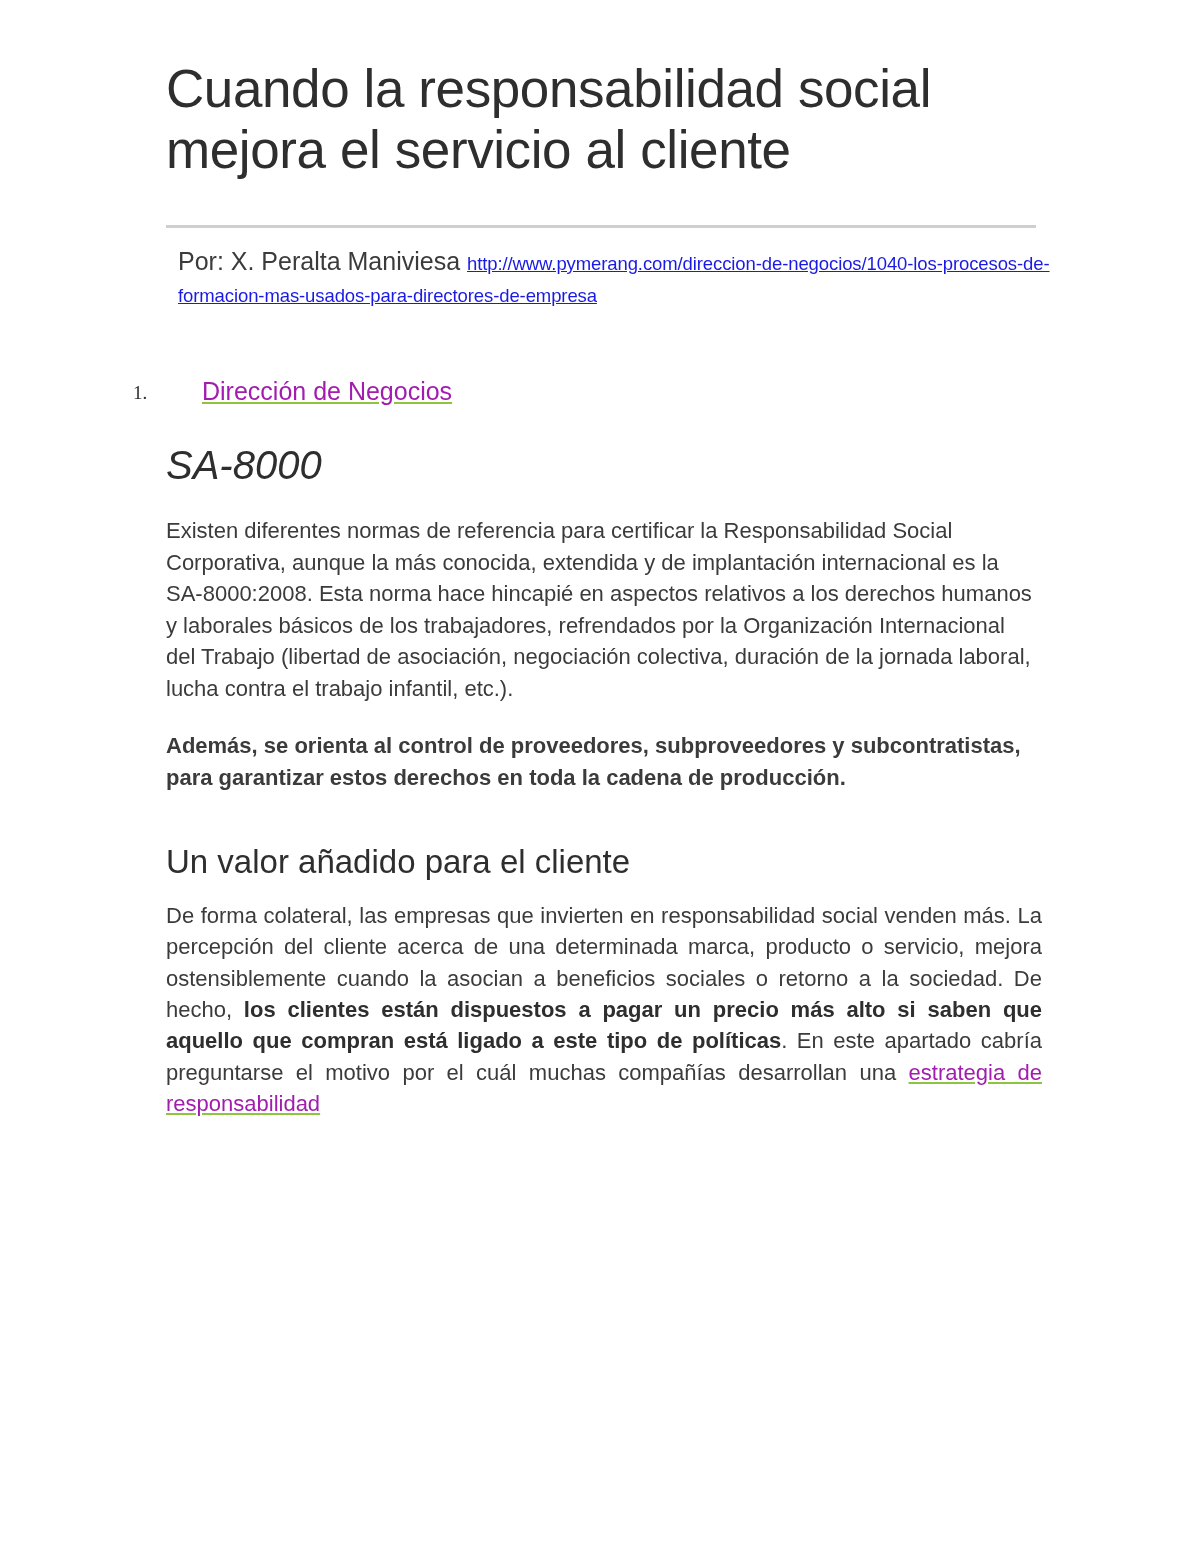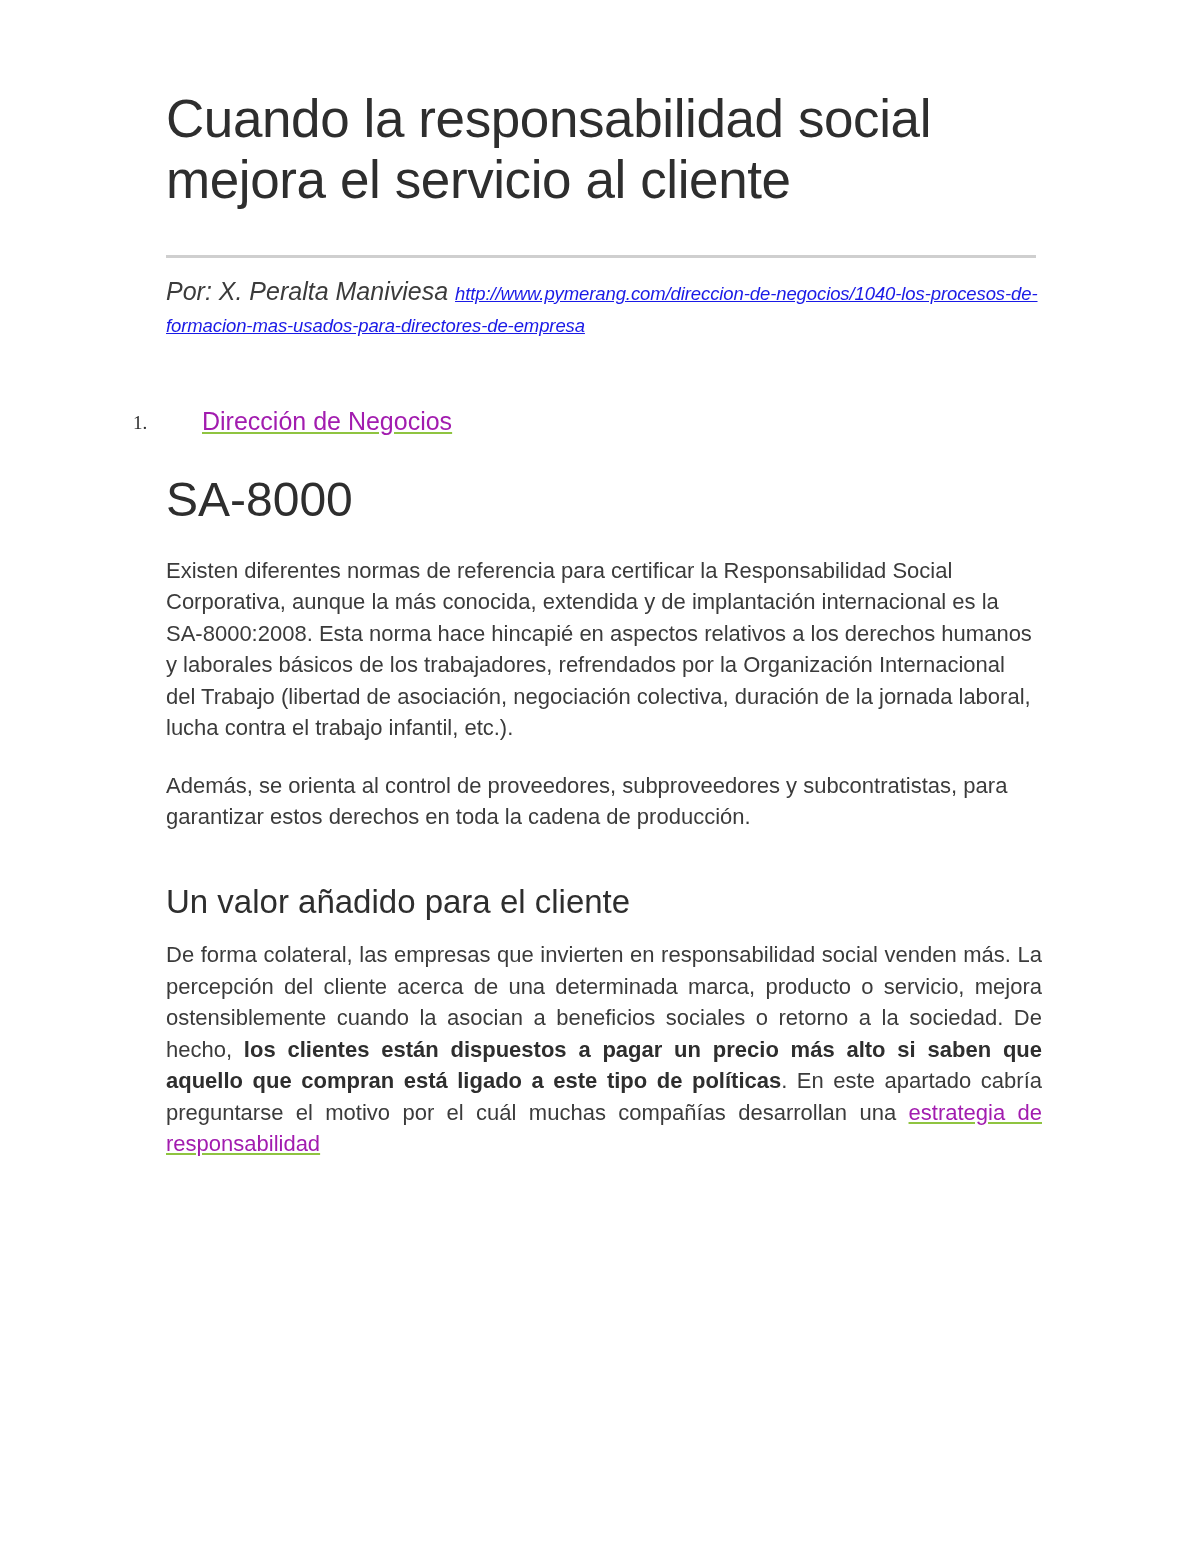--- a/index.html
+++ b/index.html
@@ -29,48 +29,47 @@
   .content {
     position: absolute;
     left: 166px;
     top: 0;
     width: 870px;
   }
 
   
   .doc-title {
     margin: 0;
-    padding-top: 88px;
+    padding-top: 58px;
     font-family: "Liberation Sans", sans-serif;
     font-weight: 400;
     font-size: 53px;
     line-height: 1.16;
     letter-spacing: -0.4px;
     color: #2e2e2e;
     width: 800px;
   }
 
   
   .divider {
     margin: 0;
     border: none;
     border-top: 3px solid #cfcfcf;
     width: 870px;
     margin-top: 44px;
   }
 
   
   .byline {
-    margin: 0;
+    margin: 12px;
     margin-top: 17px;
     font-size: 25px;
     line-height: 1.28;
     color: #3b3b3b;
     width: 875px;
-    font-style: italic;
   }
   .byline-link {
     font-size: 18.5px;
     color: #1a1ae6;
     text-decoration: underline;
     word-break: break-all;
     letter-spacing: -0.1px;
   }
 
   
@@ -98,43 +97,45 @@
     color: #a21caf;
     text-decoration: underline;
     text-decoration-color: #8fc440;
   }
 
   
   .h-sa {
     margin: 0;
     margin-top: 34px;
     font-weight: 400;
-    font-size: 48px;
+    font-size: 40px;
     line-height: 1.2;
     color: #2e2e2e;
+    font-style: italic;
   }
   .h-valor {
     margin: 0;
     margin-top: 49px;
     font-weight: 400;
     font-size: 33px;
     line-height: 1.2;
     color: #2e2e2e;
   }
 
   
   .body-p {
     margin: 0;
     margin-top: 26px;
     font-size: 22px;
     line-height: 1.43;
     color: #3b3b3b;
     width: 870px;
   }
   .body-p.tight {
+    font-weight: bold;
   }
   .body-p.justified {
     text-align: justify;
     margin-top: 18px;
     width: 876px;
   }
   .body-p.justified b {
     font-weight: 700;
     color: #2e2e2e;
   }

